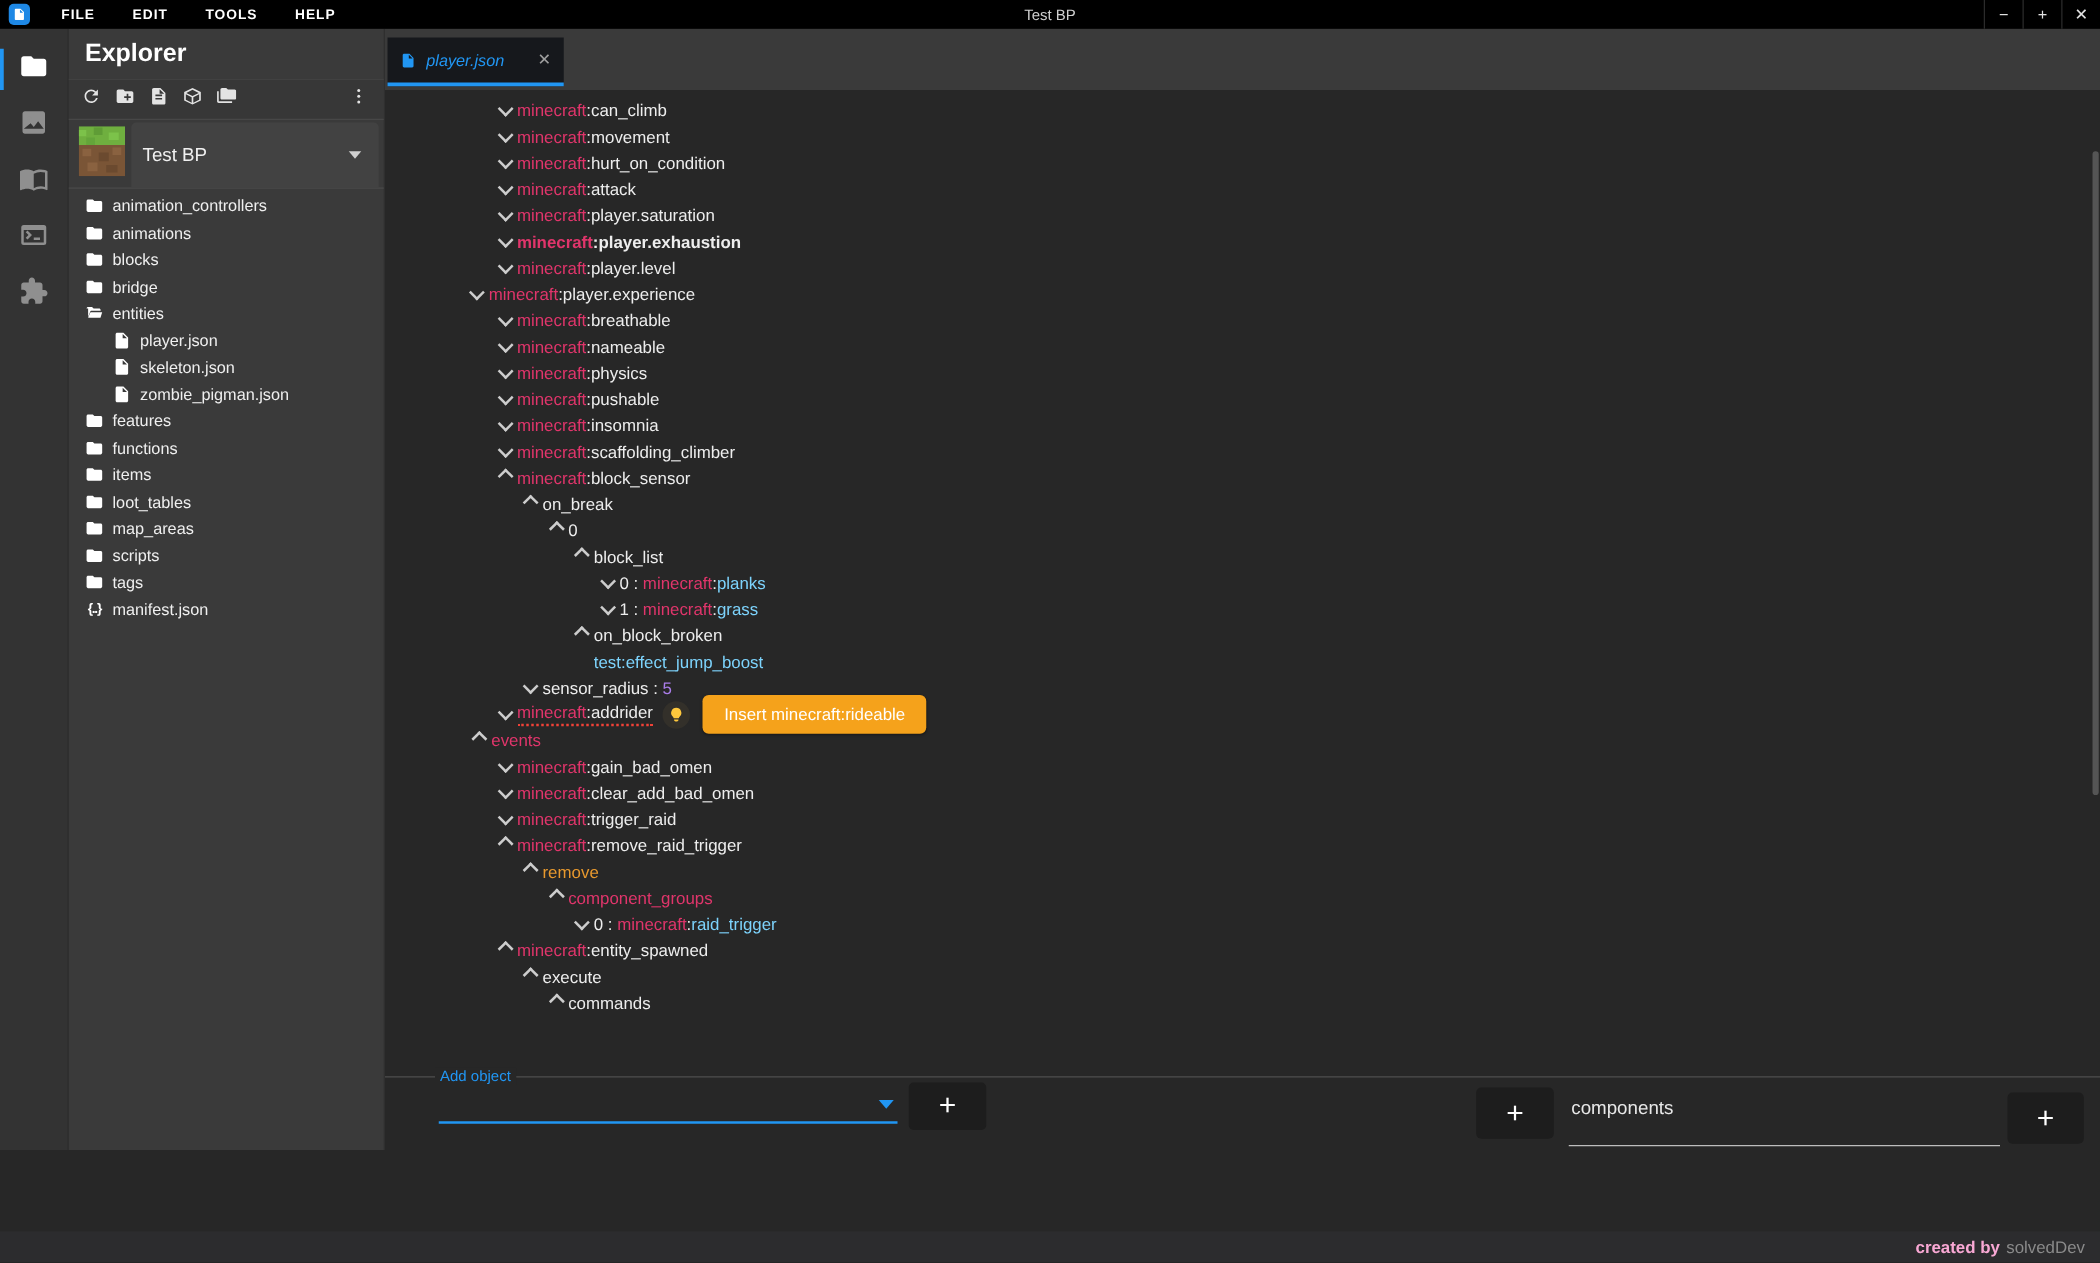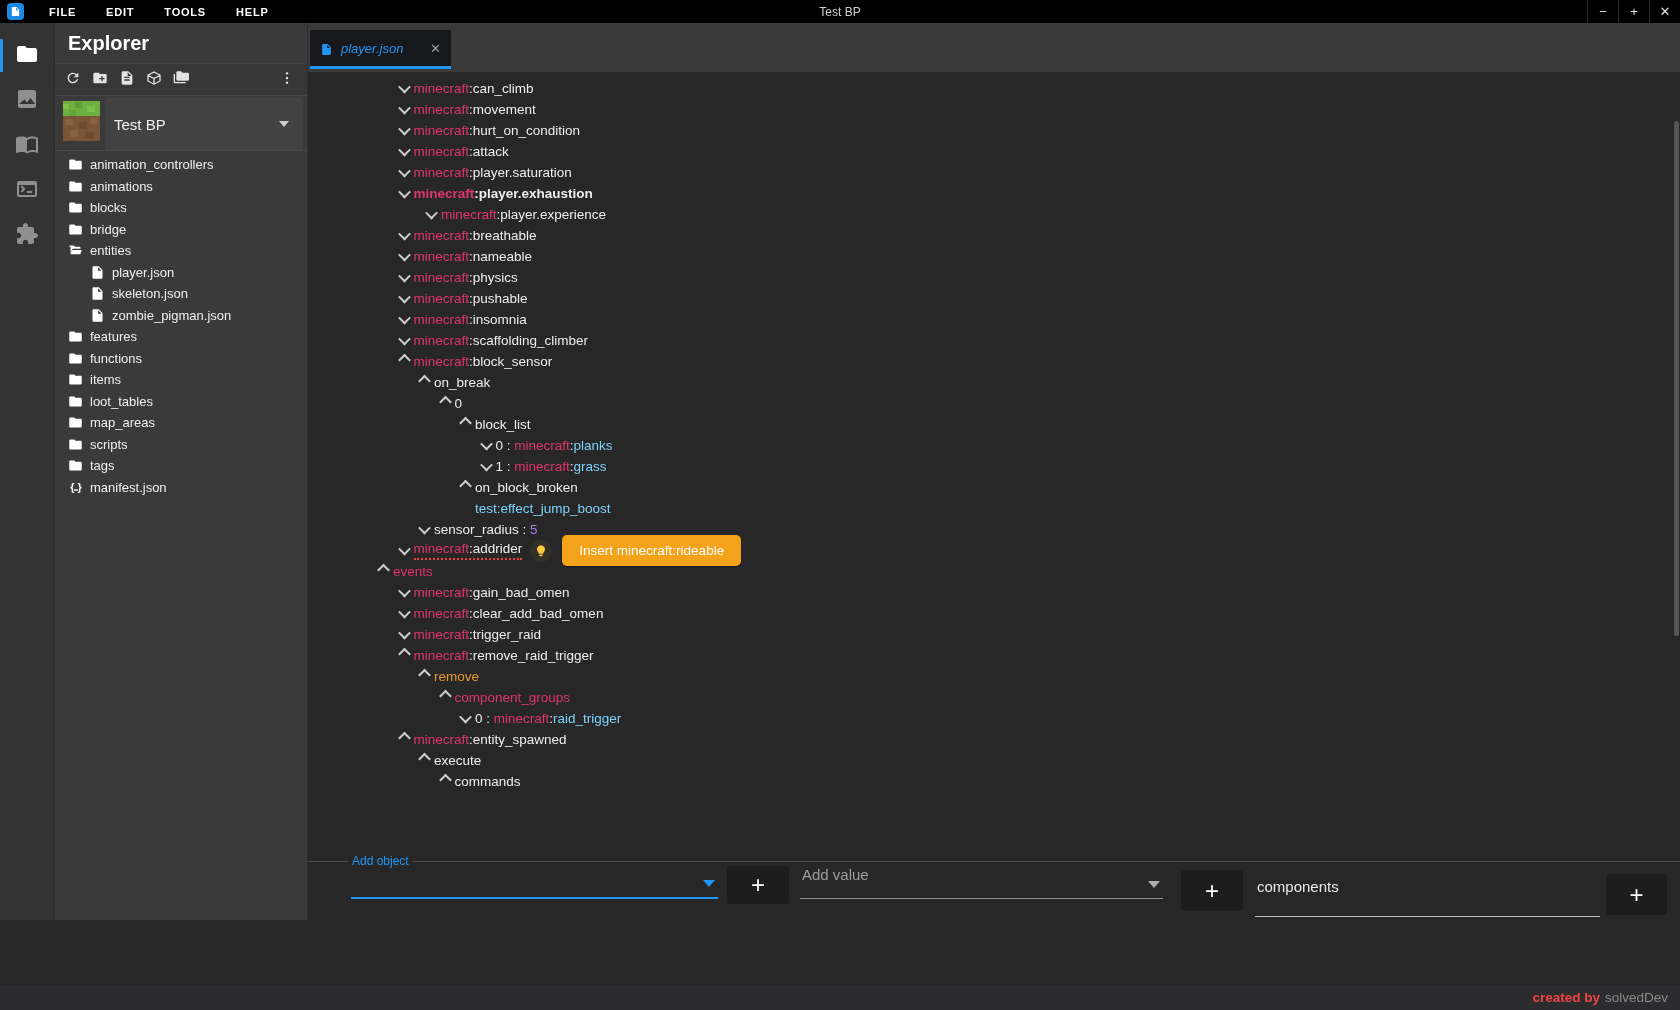--- a/index.html
+++ b/index.html
@@ -82,21 +82,21 @@
   .fcaret.gray{border-top:7px solid #b0b0b0;}
   .plus-btn{position:absolute;background:#1d1d1d;border:none;border-radius:4px;color:#fff;font-size:24px;font-weight:300;display:flex;align-items:center;justify-content:center;font-family:inherit;}
   .p1{left:419px;top:794px;width:62px;height:38px;}
   .p2{left:873px;top:798px;width:62px;height:41px;}
   .p3{left:1298px;top:802px;width:61px;height:41px;}
 
   .scroll-thumb{position:absolute;right:1px;top:49px;width:5px;height:515px;background:#555;border-radius:3px;}
 
   
   .footer{position:absolute;left:0;bottom:0;width:100%;height:25px;background:#2c2c2e;display:flex;align-items:center;justify-content:flex-end;padding-right:12px;box-sizing:border-box;font-size:13.5px;z-index:40;}
-  .footer .by{color:#ef4444;font-weight:700;margin-right:5px;}
+  .footer .by{color:#f9a8d4;font-weight:700;margin-right:5px;}
   .footer .author{color:#8a8a8a;}
 </style>
 </head>
 <body>
 
 <div class="app">
 
   <div class="titlebar">
     <div class="logo">
       <svg viewBox="0 0 24 24">
@@ -378,21 +378,27 @@
               <span class="chev down"></span>
             </span>
             <span><span class="seg-pink" style="white-space: pre;">minecraft</span><span class="seg-white" style="white-space: pre;">:player.saturation</span></span>
           </div>
           <div class="row" style="padding-left: 90.5px; font-weight: bold;">
             <span class="chev-box">
               <span class="chev down"></span>
             </span>
             <span><span class="seg-pink" style="white-space: pre;">minecraft</span><span class="seg-white" style="white-space: pre;">:player.exhaustion</span></span>
           </div>
-          <div class="row" style="padding-left: 118px;">
+          <div class="row" style="padding-left: 90.5px;">
+            <span class="chev-box">
+              <span class="chev down"></span>
+            </span>
+            <span><span class="seg-pink" style="white-space: pre;">minecraft</span><span class="seg-white" style="white-space: pre;">:player.level</span></span>
+          </div>
+          <div class="row" style="padding-left: 68px;">
             <span class="chev-box">
               <span class="chev down"></span>
             </span>
             <span><span class="seg-pink" style="white-space: pre;">minecraft</span><span class="seg-white" style="white-space: pre;">:player.experience</span></span>
           </div>
           <div class="row" style="padding-left: 90.5px;">
             <span class="chev-box">
               <span class="chev down"></span>
             </span>
             <span><span class="seg-pink" style="white-space: pre;">minecraft</span><span class="seg-white" style="white-space: pre;">:breathable</span></span>
@@ -564,24 +570,20 @@
 
       <div class="addbar-divider"></div>
       <div class="addobj-label">Add object</div>
 
       <div class="field f1">
         <input type="text" value="" style="">
         <span class="fcaret blue"></span>
       </div>
       <button class="plus-btn p1">+</button>
 
-      <div class="field f2">
-        <input type="text" placeholder="Add value" style="">
-        <span class="fcaret gray"></span>
-      </div>
       <button class="plus-btn p2">+</button>
 
       <div class="field f3">
         <input type="text" value="components" style="">
       </div>
       <button class="plus-btn p3">+</button>
 
       <div class="scroll-thumb"></div>
     </div>
   </div>

